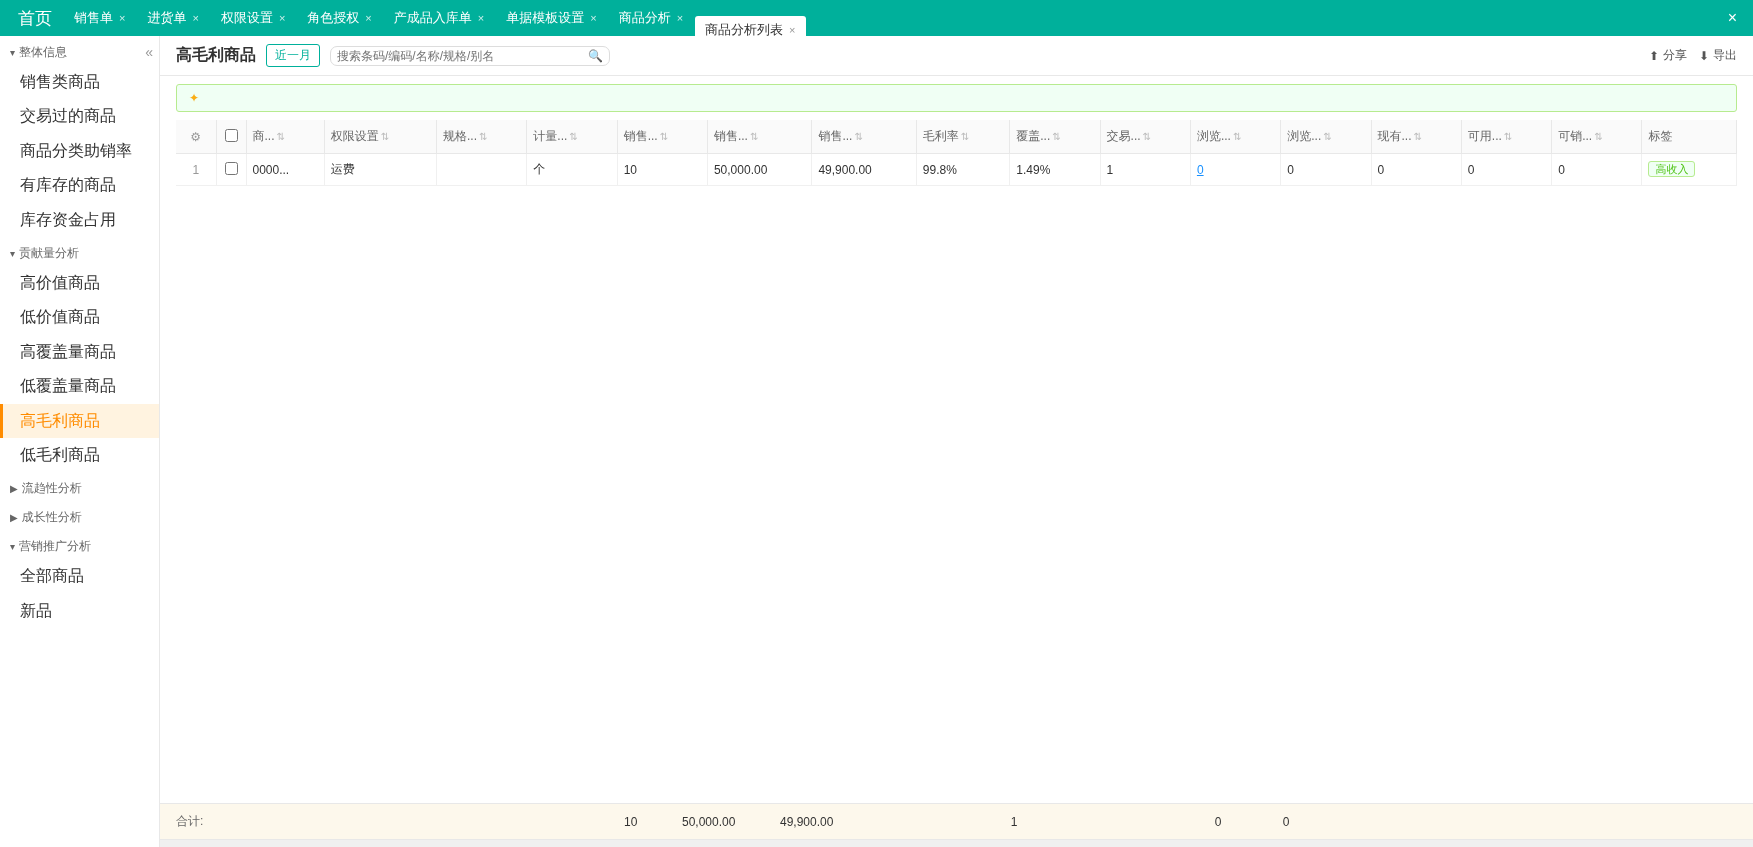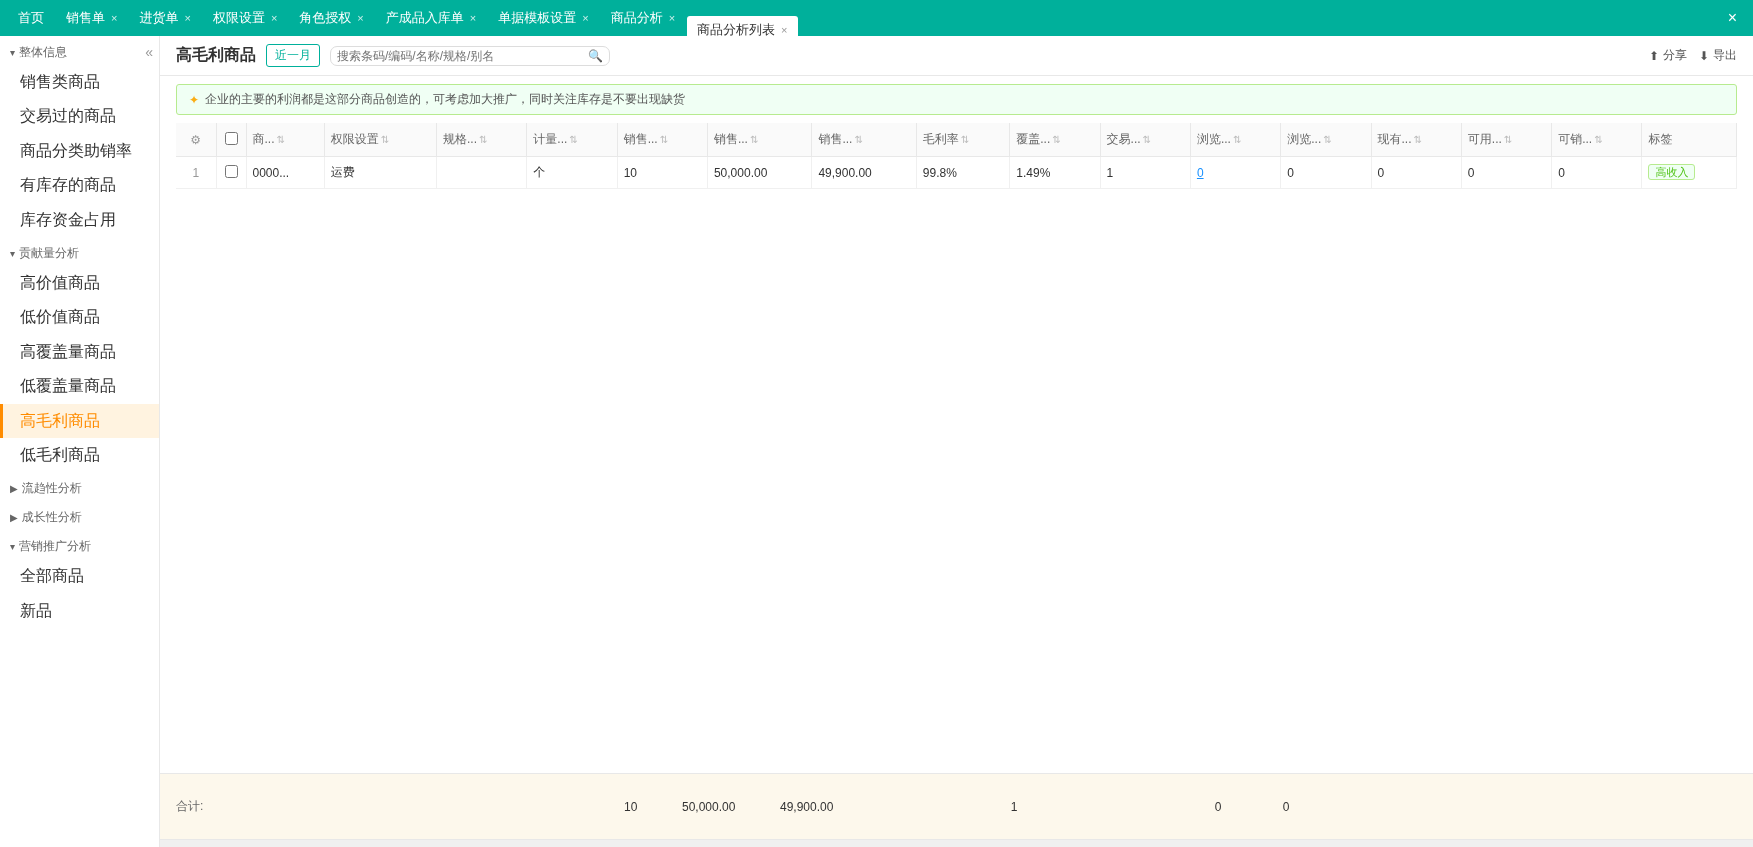--- a/index.html
+++ b/index.html
@@ -22,21 +22,21 @@
       height: 28px;
       border-radius: 3px;
       cursor: pointer;
       white-space: nowrap;
       font-size: 13px;
       gap: 4px;
     }
     .nav-item.active { background: white; color: #333; margin-top: 24px; }
     .nav-item .close-x { font-size: 11px; color: rgba(255,255,255,0.8); margin-left: 2px; cursor: pointer; }
     .nav-item.active .close-x { color: #999; }
-    .nav-home { font-size: 13px; }
+    .nav-home { font-size: 17px; }
     .nav-close-all { margin-left: auto; color: white; cursor: pointer; font-size: 16px; padding: 0 8px; }
 
     
     .main-layout {
       display: flex;
       height: calc(100vh - 36px);
       background: white;
     }
 
     
@@ -200,21 +200,21 @@
       border-radius: 3px;
       padding: 1px 6px;
       font-size: 11px;
     }
     .link-cell { color: #1890ff; cursor: pointer; text-decoration: underline; }
 
     
     .footer-total {
       display: flex;
       align-items: center;
-      padding: 24px 16px;
+      padding: 9px 16px;
       background: #fdf8ec;
       border-top: 1px solid #e8e8e8;
       font-size: 12px;
       color: #333;
       gap: 8px;
       min-height: 36px;
     }
     .footer-total .label { color: #666; margin-right: 8px; }
     .footer-col {
       display: inline-block;
@@ -338,21 +338,20 @@
         </div>
         <div class="action-btn">
           <span>⬇</span>
           <span>导出</span>
         </div>
       </div>
     </div>
 
     <div class="info-banner">
       <span class="info-icon">✦</span>
-      <span>企业的主要的利润都是这部分商品创造的，可考虑加大推广，同时关注库存是不要出现缺货</span>
     </div>
 
     <div class="table-wrapper">
       <table>
         <thead>
           <tr>
             <th class="col-index">⚙</th>
             <th class="col-checkbox"><input type="checkbox" style=""></th>
             <th><span>商...</span><span class="sort-icon">⇅</span></th>
             <th><span>权限设置</span><span class="sort-icon">⇅</span></th>

